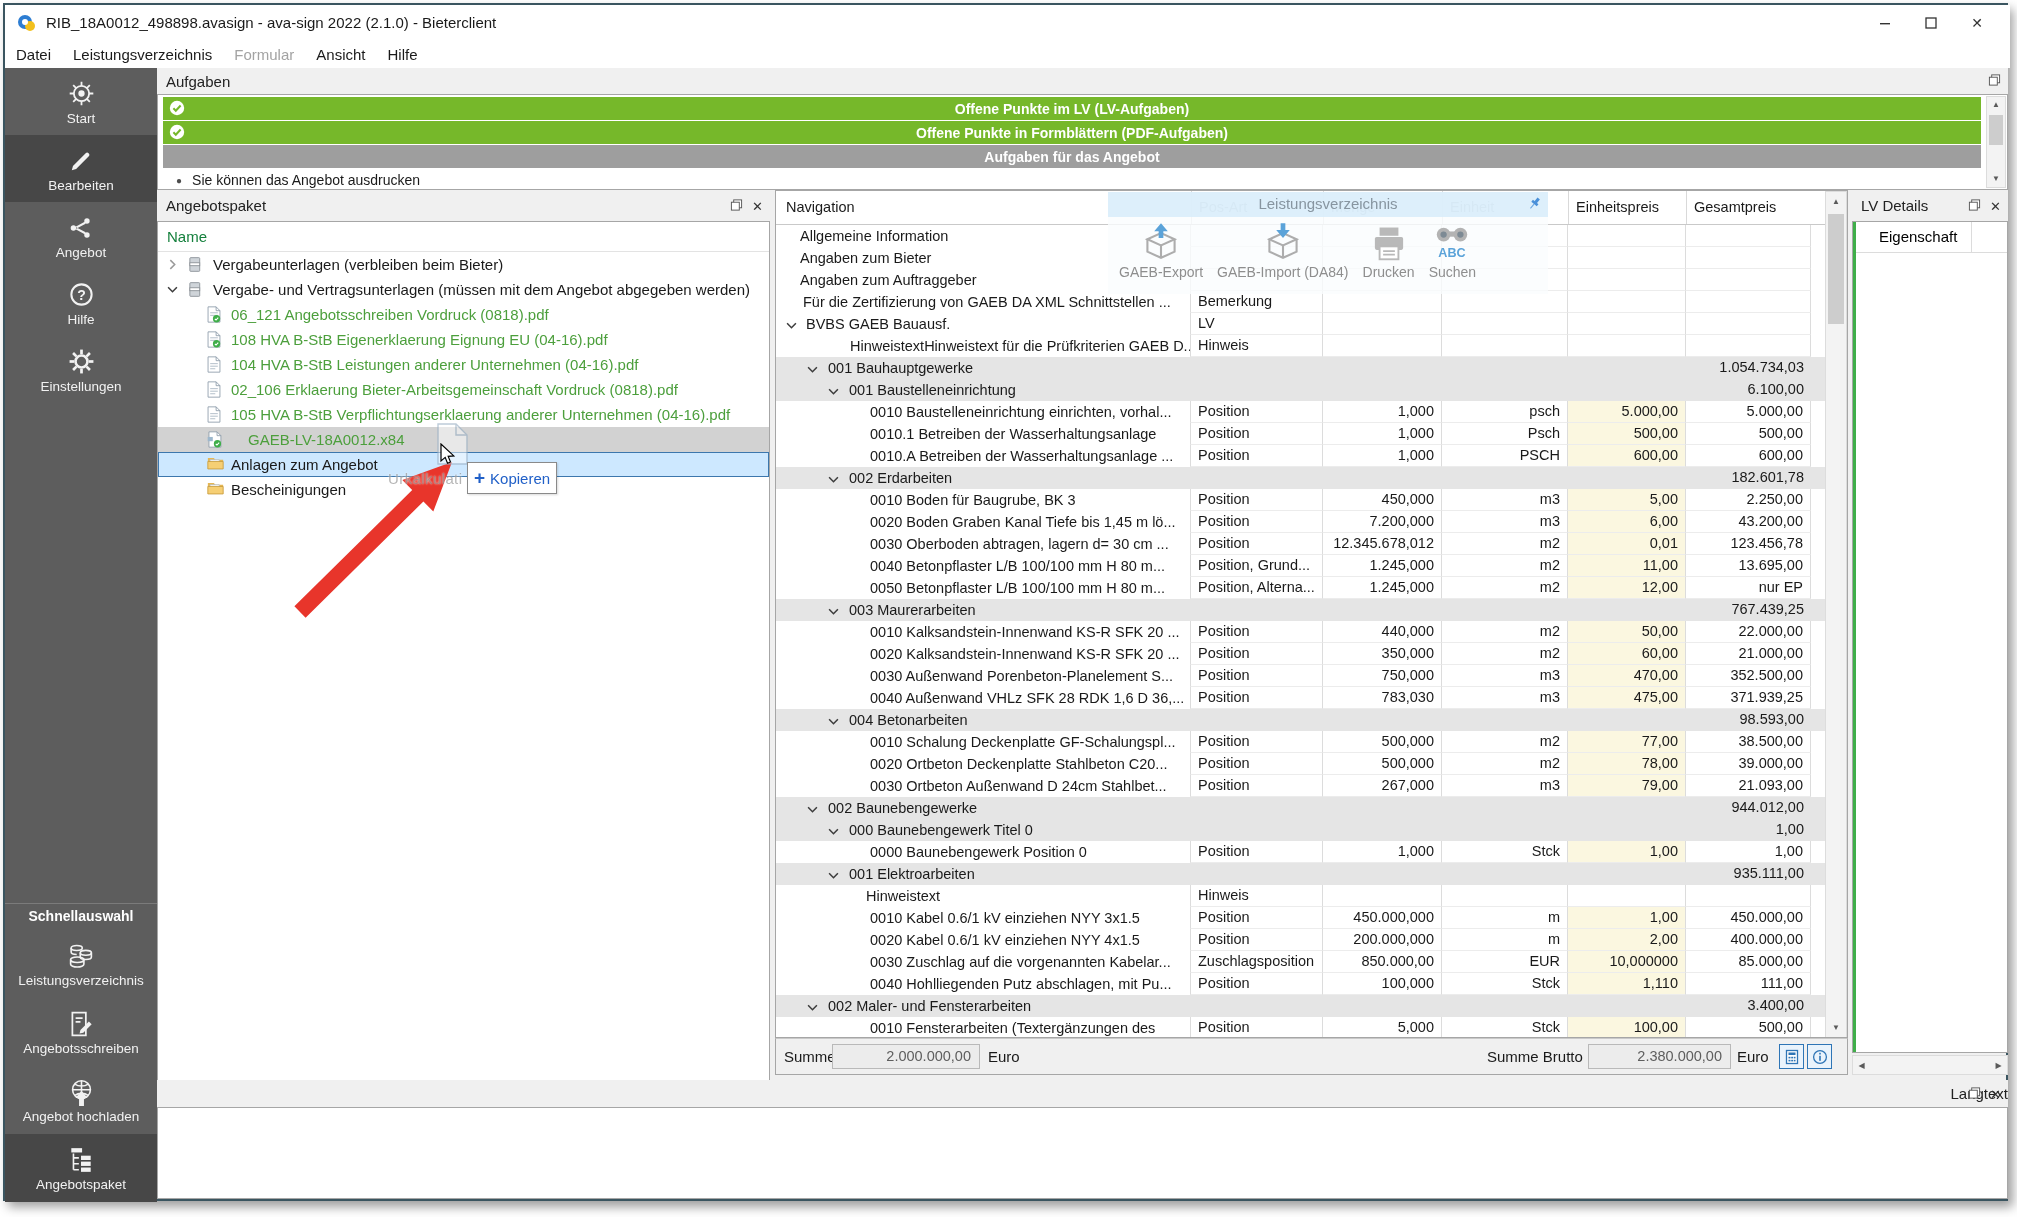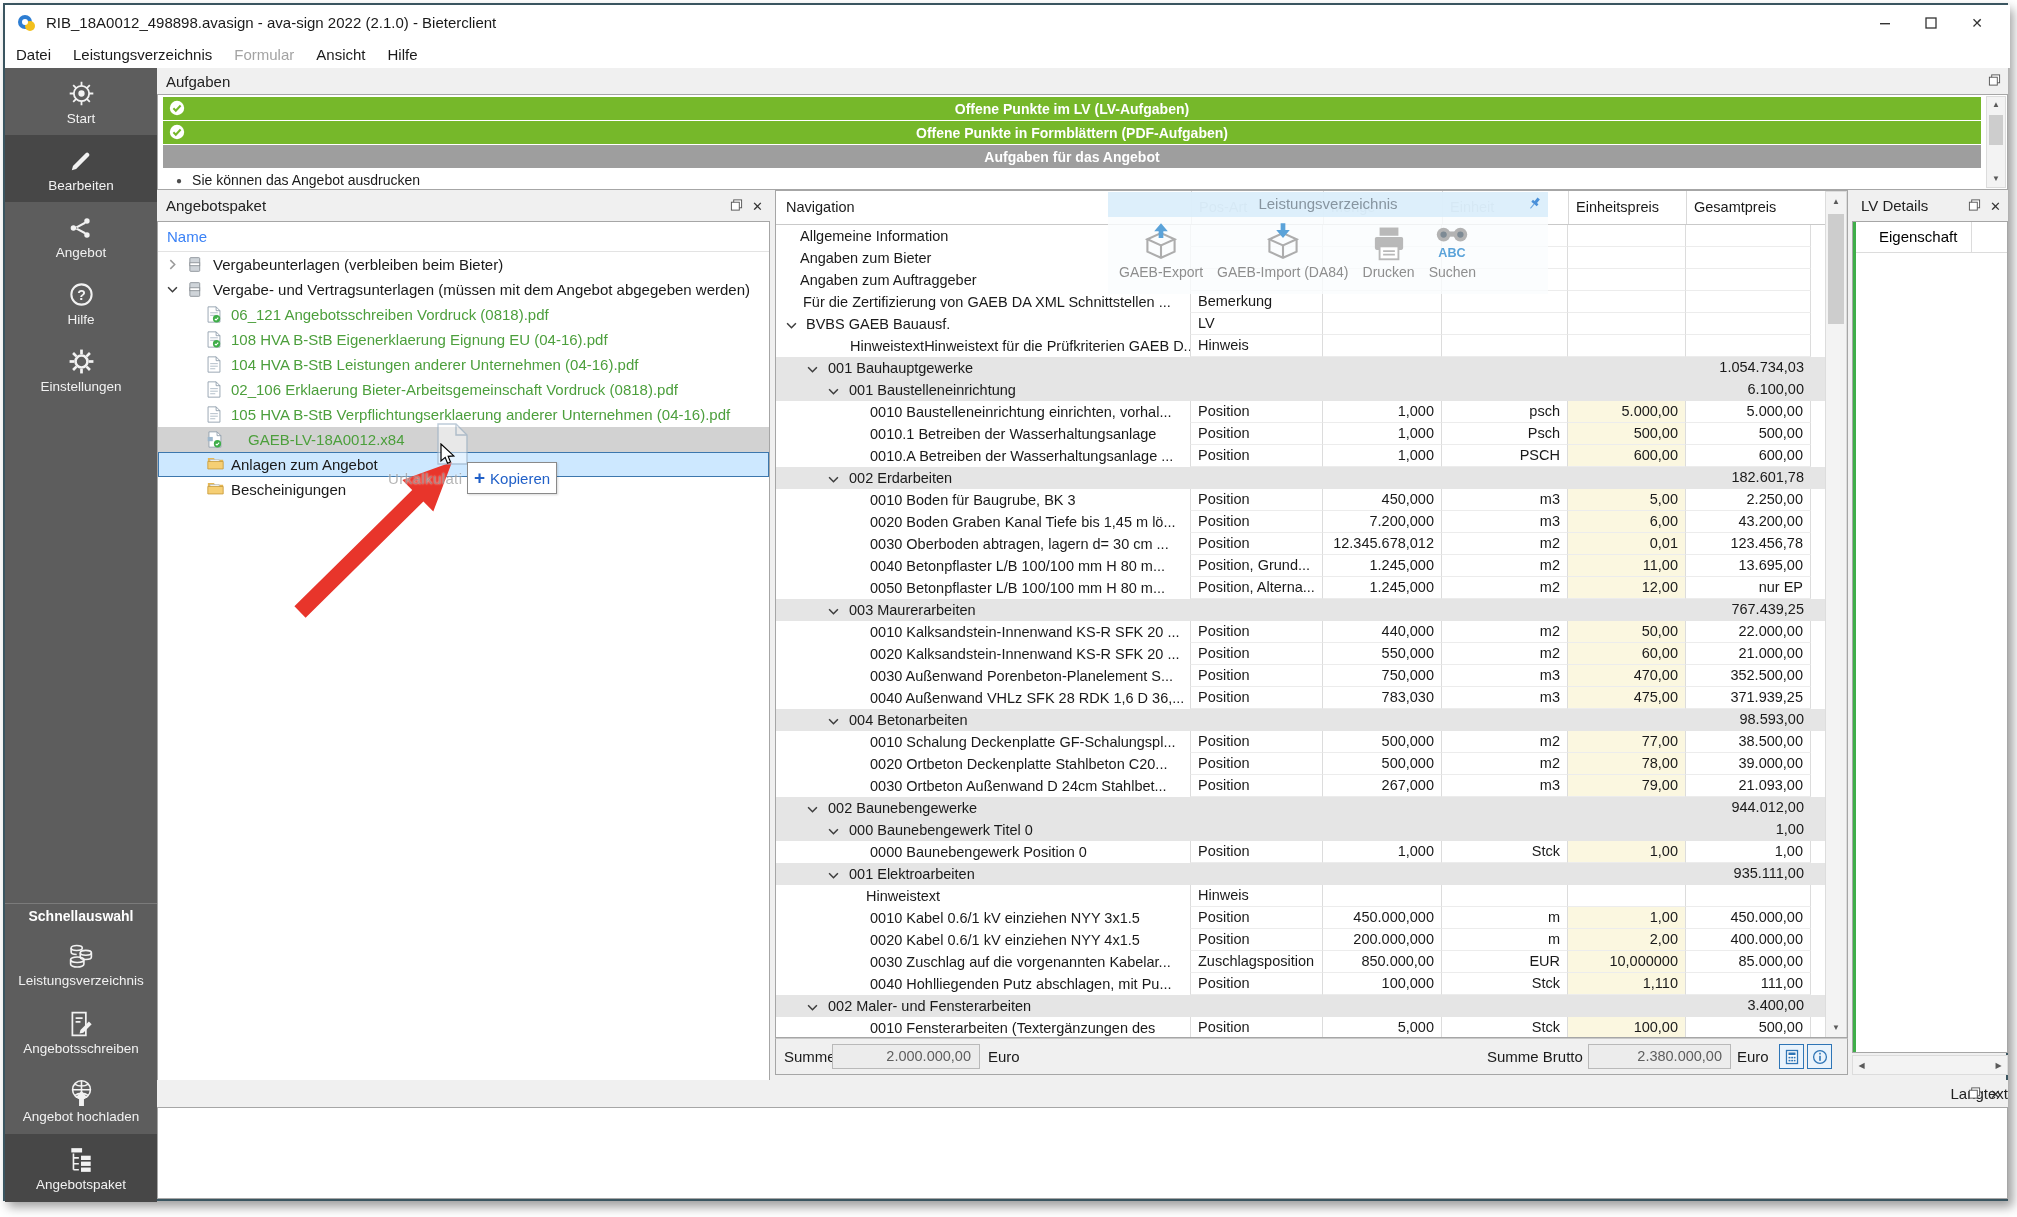--- a/index.html
+++ b/index.html
@@ -36,21 +36,21 @@
   .task-bar{height:23px;margin:0 0 1px 0;display:flex;align-items:center;justify-content:center;position:relative;color:#fff;font-weight:bold;font-size:14px;}
   .task-check{position:absolute;left:6px;top:3px;display:flex;}
   .task-note{height:22px;display:flex;align-items:center;font-size:14px;color:#1a1a1a;margin-left:18px;}
   .bullet{color:#4d4d4d;font-size:10px;margin-right:10px;}
   
   .sb{position:absolute;background:#f3f3f3;border:1px solid #dcdcdc;box-sizing:border-box;}
   .sb-arr{position:absolute;color:#5a5a5a;font-size:8px;width:100%;text-align:center;line-height:16px;}
   .sb-thumb{position:absolute;left:2px;right:2px;background:#cdcdcd;}
   .sbh-arr{position:absolute;color:#5a5a5a;font-size:8px;height:100%;display:flex;align-items:center;justify-content:center;width:17px;}
   
-  .ap-col-hdr{height:29px;line-height:29px;padding-left:9px;font-size:15px;color:#3b82f6;border-bottom:1px solid #e3e3e3;}
+  .ap-col-hdr{height:29px;line-height:29px;padding-left:9px;font-size:15px;color:#15803d;border-bottom:1px solid #e3e3e3;}
   .ap-row{position:relative;height:25px;font-size:15px;color:#1a1a1a;}
   .ap-row .lbl{position:absolute;top:0;line-height:25px;white-space:nowrap;}
   .ap-row.green .lbl{color:#4c9f3c;}
   .ap-row.selgray{background:#d2d2d2;}
   .ap-row.selblue{background:#cde8ff;outline:1px solid #3c77ad;outline-offset:-1px;}
   .ap-exp,.ap-ico{position:absolute;top:4px;}
   
   .lv-hdr-lbl{position:absolute;top:0;height:33px;line-height:33px;font-size:14.5px;color:#1a1a1a;white-space:nowrap;}
   .lv-vline{position:absolute;top:0;width:1px;background:#d9d9d9;}
   .lv-row{position:relative;height:22px;font-size:14.5px;color:#1a1a1a;}
@@ -564,21 +564,21 @@
         <span class="lv-tree" style="left:94px">0010 Kalksandstein-Innenwand KS-R SFK 20 ...</span>
         <span class="cell " style="left:414px;width:132px">Position</span>
         <span class="cell num" style="left:546px;width:119px">440,000</span>
         <span class="cell num" style="left:665px;width:126px">m2</span>
         <span class="cell num ep" style="left:791px;width:118px">50,00</span>
         <span class="cell num last" style="left:909px;width:126px">22.000,00</span>
       </div>
       <div class="lv-row">
         <span class="lv-tree" style="left:94px">0020 Kalksandstein-Innenwand KS-R SFK 20 ...</span>
         <span class="cell " style="left:414px;width:132px">Position</span>
-        <span class="cell num" style="left:546px;width:119px">550,000</span>
+        <span class="cell num" style="left:546px;width:119px">350,000</span>
         <span class="cell num" style="left:665px;width:126px">m2</span>
         <span class="cell num ep" style="left:791px;width:118px">60,00</span>
         <span class="cell num last" style="left:909px;width:126px">21.000,00</span>
       </div>
       <div class="lv-row">
         <span class="lv-tree" style="left:94px">0030 Außenwand Porenbeton-Planelement S...</span>
         <span class="cell " style="left:414px;width:132px">Position</span>
         <span class="cell num" style="left:546px;width:119px">750,000</span>
         <span class="cell num" style="left:665px;width:126px">m3</span>
         <span class="cell num ep" style="left:791px;width:118px">470,00</span>

